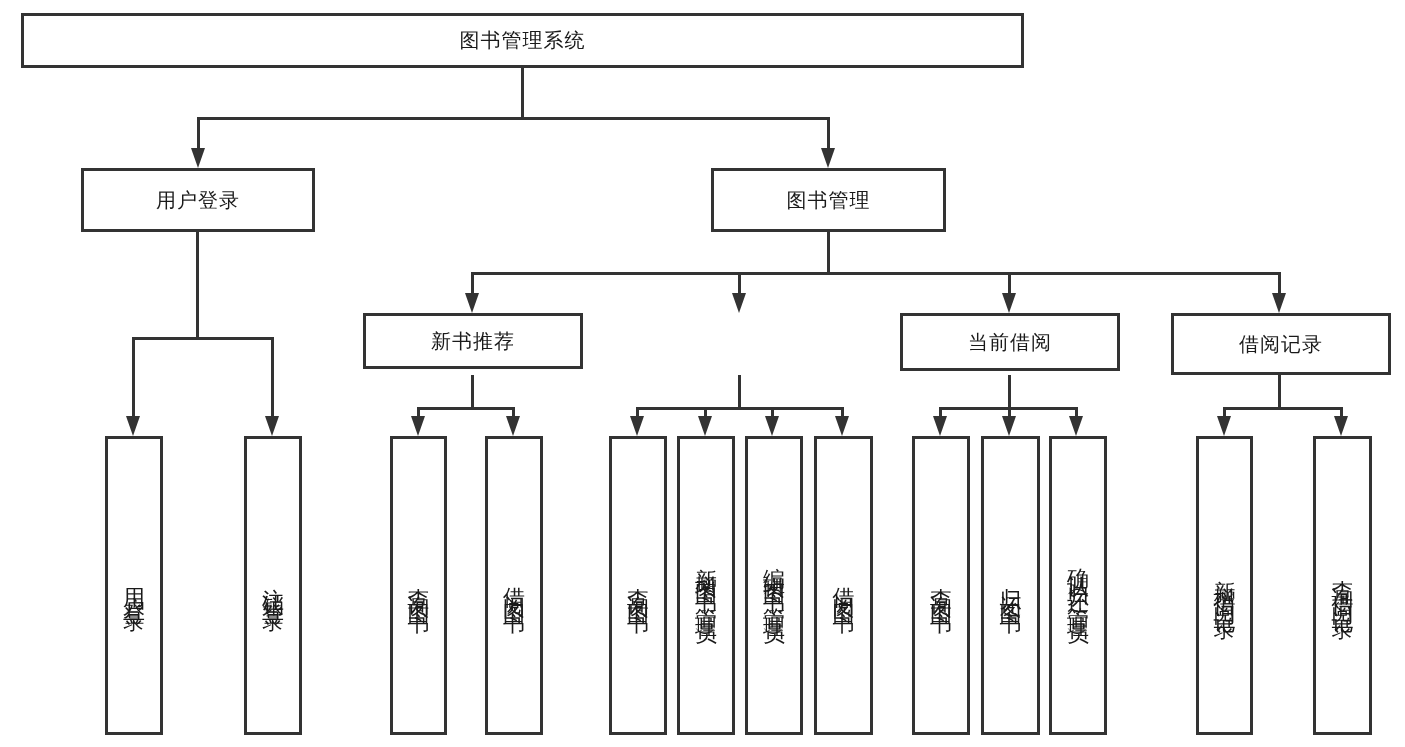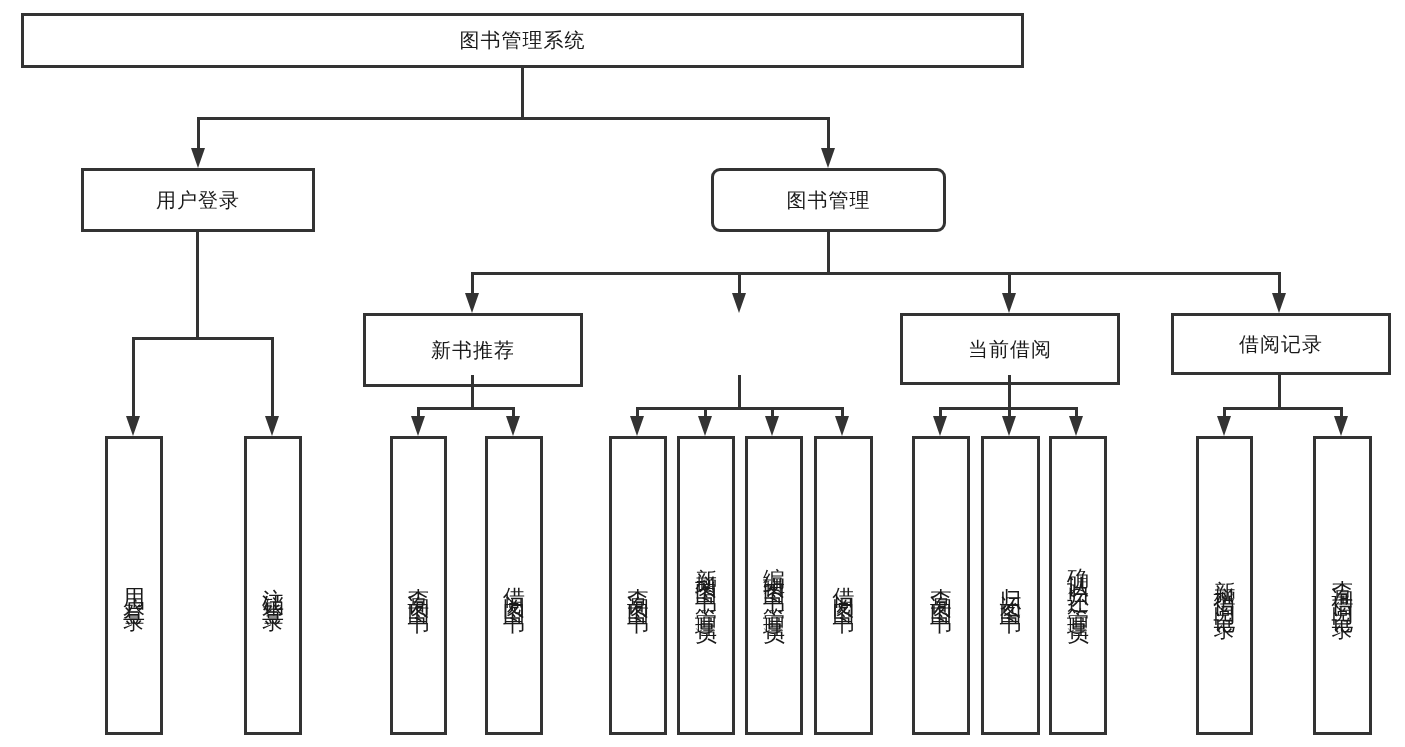--- a/index.html
+++ b/index.html
@@ -69,42 +69,42 @@
   <div class="hbox" style="left:21px; top:13px; width:1003px; height:55px;">图书管理系统</div>
 
   <div class="vline" style="left:521px; top:68px; height:49px;"></div>
   <div class="hline" style="left:197px; top:117px; width:633px;"></div>
   <div class="vline" style="left:197px; top:117px; height:32px;"></div>
   <div class="arrow" style="left:191px; top:148px;"></div>
   <div class="vline" style="left:827px; top:117px; height:32px;"></div>
   <div class="arrow" style="left:821px; top:148px;"></div>
 
   <div class="hbox" style="left:81px; top:168px; width:234px; height:64px;">用户登录</div>
-  <div class="hbox" style="left:711px; top:168px; width:235px; height:64px;border-radius:9px;">图书管理</div>
+  <div class="hbox" style="left:711px; top:168px; width:235px; height:64px;">图书管理</div>
 
   <div class="vline" style="left:196px; top:232px; height:105px;"></div>
   <div class="hline" style="left:132px; top:337px; width:142px;"></div>
   <div class="vline" style="left:132px; top:337px; height:80px;"></div>
   <div class="arrow" style="left:126px; top:416px;"></div>
   <div class="vline" style="left:271px; top:337px; height:80px;"></div>
   <div class="arrow" style="left:265px; top:416px;"></div>
 
   <div class="vline" style="left:827px; top:232px; height:40px;"></div>
   <div class="hline" style="left:471px; top:272px; width:810px;"></div>
   <div class="vline" style="left:471px; top:272px; height:22px;"></div>
   <div class="arrow" style="left:465px; top:293px;"></div>
   <div class="vline" style="left:738px; top:272px; height:22px;"></div>
   <div class="arrow" style="left:732px; top:293px;"></div>
   <div class="vline" style="left:1008px; top:272px; height:22px;"></div>
   <div class="arrow" style="left:1002px; top:293px;"></div>
   <div class="vline" style="left:1278px; top:272px; height:22px;"></div>
   <div class="arrow" style="left:1272px; top:293px;"></div>
 
-  <div class="hbox" style="left:363px; top:313px; width:220px; height:74px;">新书推荐</div>
-  <div class="hbox" style="left:900px; top:313px; width:220px; height:72px;">当前借阅</div>
+  <div class="hbox" style="left:363px; top:313px; width:220px; height:56px;">新书推荐</div>
+  <div class="hbox" style="left:900px; top:313px; width:220px; height:58px;">当前借阅</div>
   <div class="hbox" style="left:1171px; top:313px; width:220px; height:62px;">借阅记录</div>
 
   <div class="vline" style="left:471px; top:375px; height:32px;"></div>
   <div class="hline" style="left:417px; top:407px; width:98px;"></div>
   <div class="vline" style="left:417px; top:407px; height:10px;"></div>
   <div class="arrow" style="left:411px; top:416px;"></div>
   <div class="vline" style="left:512px; top:407px; height:10px;"></div>
   <div class="arrow" style="left:506px; top:416px;"></div>
 
   <div class="vline" style="left:738px; top:375px; height:32px;"></div>

